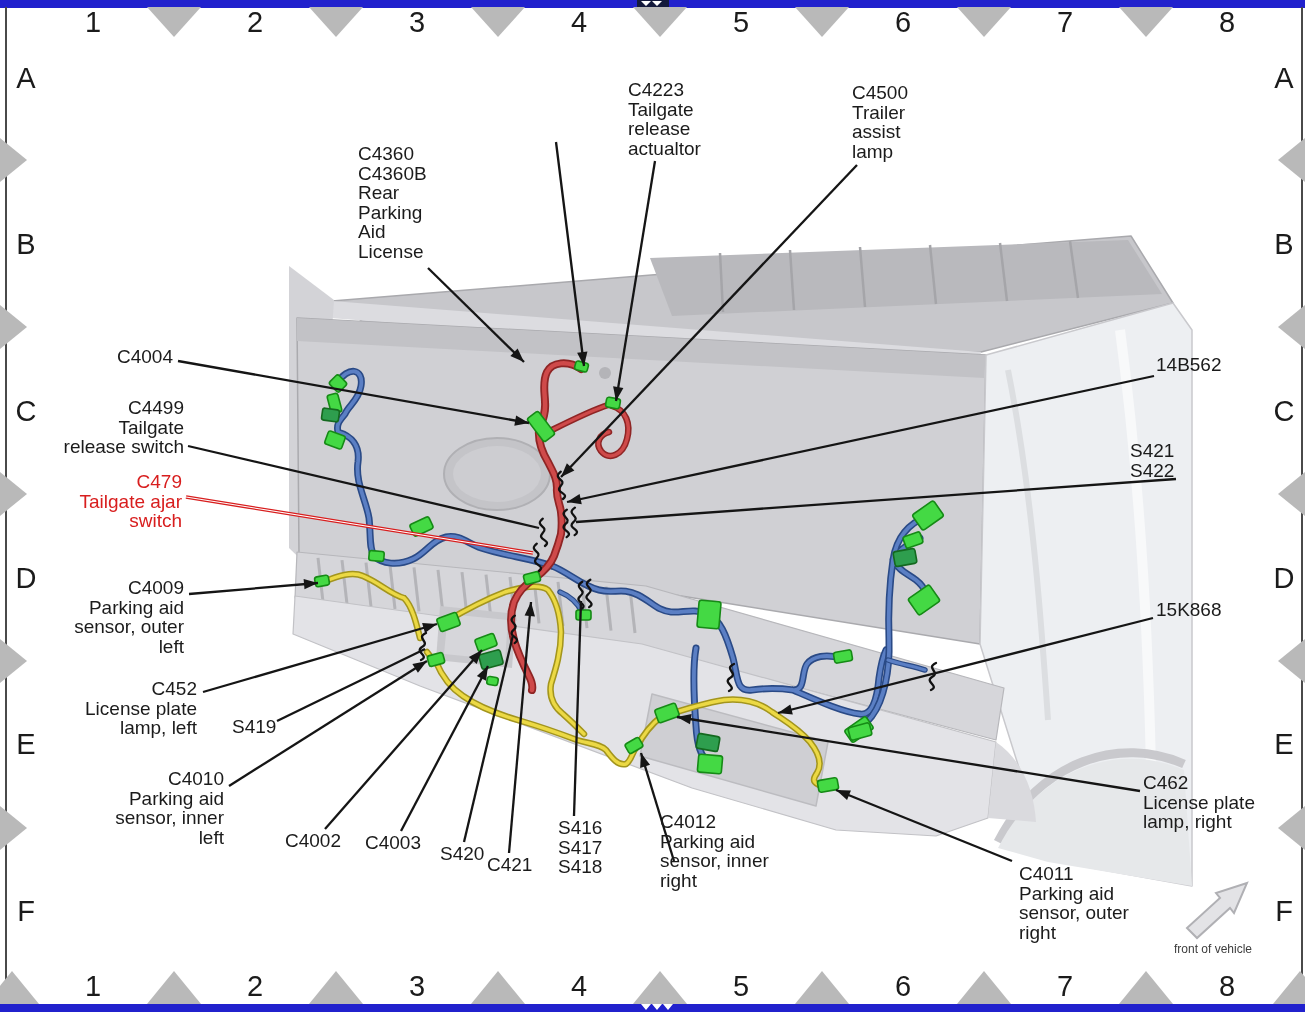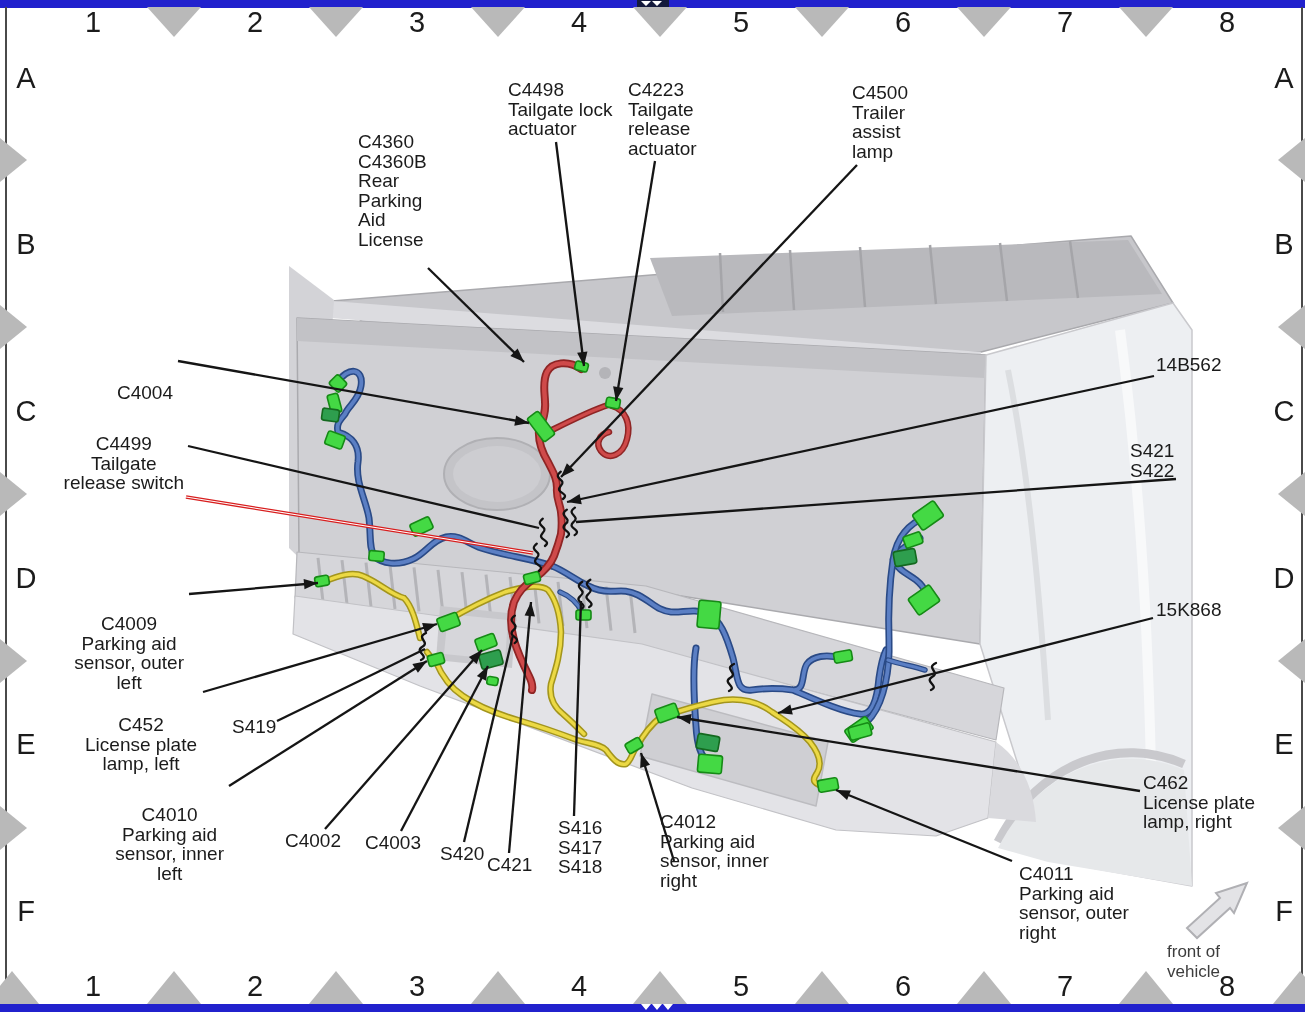--- a/index.html
+++ b/index.html
@@ -16,25 +16,25 @@
   svg.art{position:absolute;left:0;top:0;z-index:2;}
   #callout-layer{position:absolute;left:0;top:0;width:1305px;height:1012px;z-index:3;}
   .grid-label{
     position:absolute;transform:translate(-50%,-50%);
     font-size:29px;color:#1b1b1b;z-index:2;letter-spacing:0;
   }
   .callout{
     position:absolute;font-size:19px;line-height:19.5px;color:#1b1b1b;
     white-space:nowrap;
   }
-  .callout.align-right{text-align:center;margin-top:36px;}
+  .callout.align-right{text-align:right;}
   .callout.alert{color:#d81e1e;}
   .compass-label{
     position:absolute;transform:translate(-50%,0);
-    font-size:17px;color:#3d3d3d;z-index:3;
+    font-size:12px;color:#3d3d3d;z-index:3;
   }
 </style>
 </head>
 <body>
 
 <div class="page">
 
   <div class="bar top" style="background: rgb(33, 33, 205);"></div>
   <div class="bar bottom" style="background: rgb(33, 33, 205);"></div>
   <div class="frame-line left"></div>
@@ -262,53 +262,53 @@
       <div class="grid-label" style="left: 26px; top: 578px;">D</div>
       <div class="grid-label" style="left: 1284px; top: 578px;">D</div>
       <div class="grid-label" style="left: 26px; top: 744px;">E</div>
       <div class="grid-label" style="left: 1284px; top: 744px;">E</div>
       <div class="grid-label" style="left: 26px; top: 911px;">F</div>
       <div class="grid-label" style="left: 1284px; top: 911px;">F</div>
     </div>
 
   <div id="callout-layer">
     <div class="compass-label" style="left:1213px;top:942px">front of vehicle</div>
-  <div class="callout" style="left: 508px; top: 80px;">
-        <div>C4498</div>
-        <div>Tailgate lock</div>
-        <div>actuator</div>
-      </div>
       <div class="callout" style="left: 628px; top: 80px;">
         <div>C4223</div>
         <div>Tailgate</div>
         <div>release</div>
-        <div>actuator</div>
+        <div>actualtor</div>
       </div>
       <div class="callout" style="left: 852px; top: 83px;">
         <div>C4500</div>
         <div>Trailer</div>
         <div>assist</div>
         <div>lamp</div>
       </div>
-      <div class="callout" style="left: 358px; top: 132px;">
+      <div class="callout" style="left: 358px; top: 144px;">
         <div>C4360</div>
         <div>C4360B</div>
         <div>Rear</div>
         <div>Parking</div>
         <div>Aid</div>
         <div>License</div>
       </div>
       <div class="callout align-right" style="right: 1132px; top: 347px;">
         <div>C4004</div>
       </div>
       <div class="callout align-right" style="right: 1121px; top: 398px;">
         <div>C4499</div>
         <div>Tailgate</div>
         <div>release switch</div>
       </div>
+      <div class="callout align-right alert" style="right: 1123px; top: 472px;">
+        <div>C479</div>
+        <div>Tailgate ajar</div>
+        <div>switch</div>
+      </div>
       <div class="callout" style="left: 1156px; top: 355px;">
         <div>14B562</div>
       </div>
       <div class="callout" style="left: 1130px; top: 441px;">
         <div>S421</div>
         <div>S422</div>
       </div>
       <div class="callout align-right" style="right: 1121px; top: 578px;">
         <div>C4009</div>
         <div>Parking aid</div>

